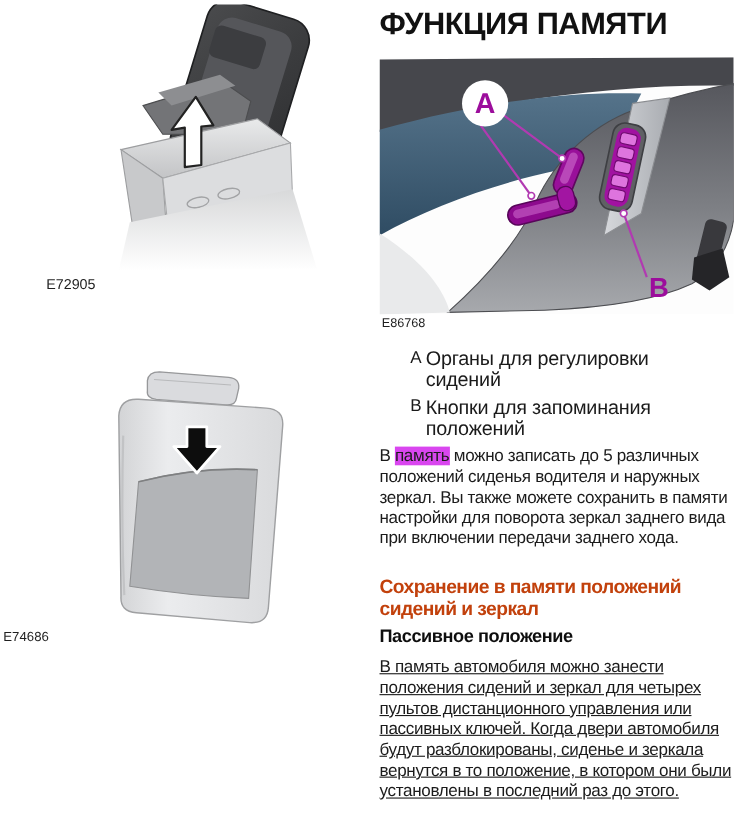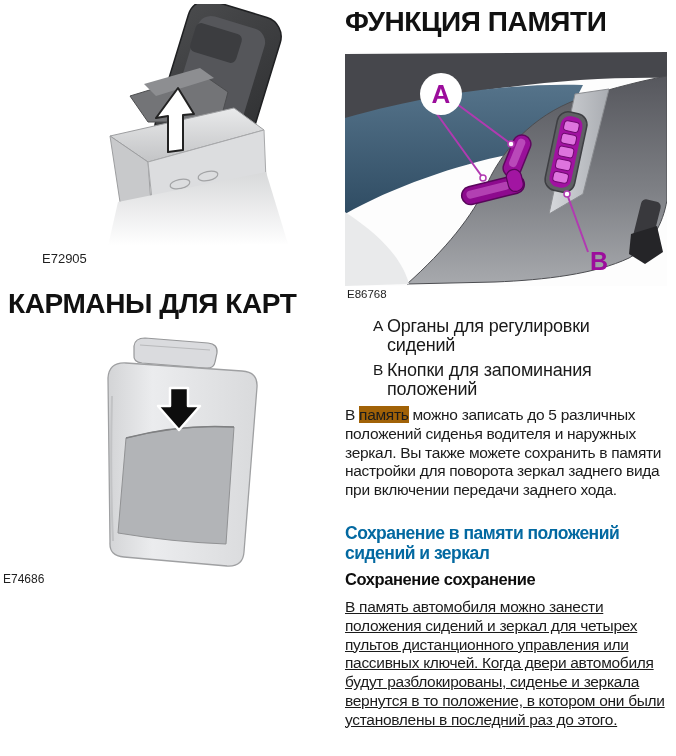--- a/index.html
+++ b/index.html
@@ -30,25 +30,25 @@
   .legend { position: absolute; left: 345px; top: 317px; width: 326px; }
   .legend-row { display: flex; margin-bottom: 6px; }
   .legend-key { width: 42px; padding-left: 28px; font-size: 15.5px; color: #1a1a1a; flex: none; }
   .legend-text { width: 228px; font-size: 18px; line-height: 19px; letter-spacing: -0.2px; }
 
   .body-par {
     position: absolute; left: 345px; width: 325px;
     font-size: 15.5px; line-height: 18.8px; letter-spacing: -0.3px; color: #1b1b1b;
   }
   #memory-paragraph { top: 406px; }
-  .hl { background: #a16207; }
+  .hl { background: #d946ef; }
 
   .h2 {
     position: absolute; left: 345px; width: 326px;
-    font-size: 17.5px; font-weight: bold; line-height: 20px; letter-spacing: -0.5px; color: #0369a1;
+    font-size: 17.5px; font-weight: bold; line-height: 20px; letter-spacing: -0.5px; color: #c2410c;
   }
   #saving-heading { top: 523px; }
   .h3 {
     position: absolute; left: 345px; width: 326px;
     font-size: 16.5px; font-weight: bold; letter-spacing: -0.4px; color: #0e0e0e;
   }
   #passive-heading { top: 570px; }
   #passive-paragraph { top: 598px; text-decoration: underline; }
 
   svg { display: block; width: 100%; height: 100%; }
@@ -101,21 +101,20 @@
 
       <path d="M66,198 L214,168 L236,240 L56,242 Z" fill="url(#gBase)"></path>
 
       <g>
         <path d="M116,148 L116,112 L104,114 L126,84 L142,110 L131,111 L131,146 Z" fill="#ffffff" stroke="#222" stroke-width="2" stroke-linejoin="round"></path>
       </g>
     </svg>
   </div>
   <div class="code-label" id="code-console">E72905</div>
 
-  <div class="h1" id="map-pockets-heading">КАРМАНЫ ДЛЯ КАРТ</div>
 
   <div class="fig-seatback">
     <svg viewBox="0 0 250 248">
       <defs>
         <linearGradient id="gSeatback" x1="0" y1="0" x2="1" y2="0">
           <stop offset="0" stop-color="#d3d4d6"></stop>
             <stop offset="0.3" stop-color="#ebecee"></stop>
             <stop offset="1" stop-color="#d9dadc"></stop>
         </linearGradient>
       </defs>
@@ -225,16 +224,16 @@
     </div>
     <div class="legend-row">
       <div class="legend-key">B</div>
       <div class="legend-text">Кнопки для запоминания положений</div>
     </div>
   </div>
 
   <p class="body-par" id="memory-paragraph"><span>В </span><span class="hl">память</span><span> можно записать до 5 различных положений сиденья водителя и наружных зеркал. Вы также можете сохранить в памяти настройки для поворота зеркал заднего вида при включении передачи заднего хода.</span></p>
 
   <div class="h2" id="saving-heading">Сохранение в памяти положений сидений и зеркал</div>
-  <div class="h3" id="passive-heading">Сохранение сохранение</div>
+  <div class="h3" id="passive-heading">Пассивное положение</div>
   <p class="body-par" id="passive-paragraph">В память автомобиля можно занести положения сидений и зеркал для четырех пультов дистанционного управления или пассивных ключей. Когда двери автомобиля будут разблокированы, сиденье и зеркала вернутся в то положение, в котором они были установлены в последний раз до этого.</p>
 
 </div>
 
 </body></html>

